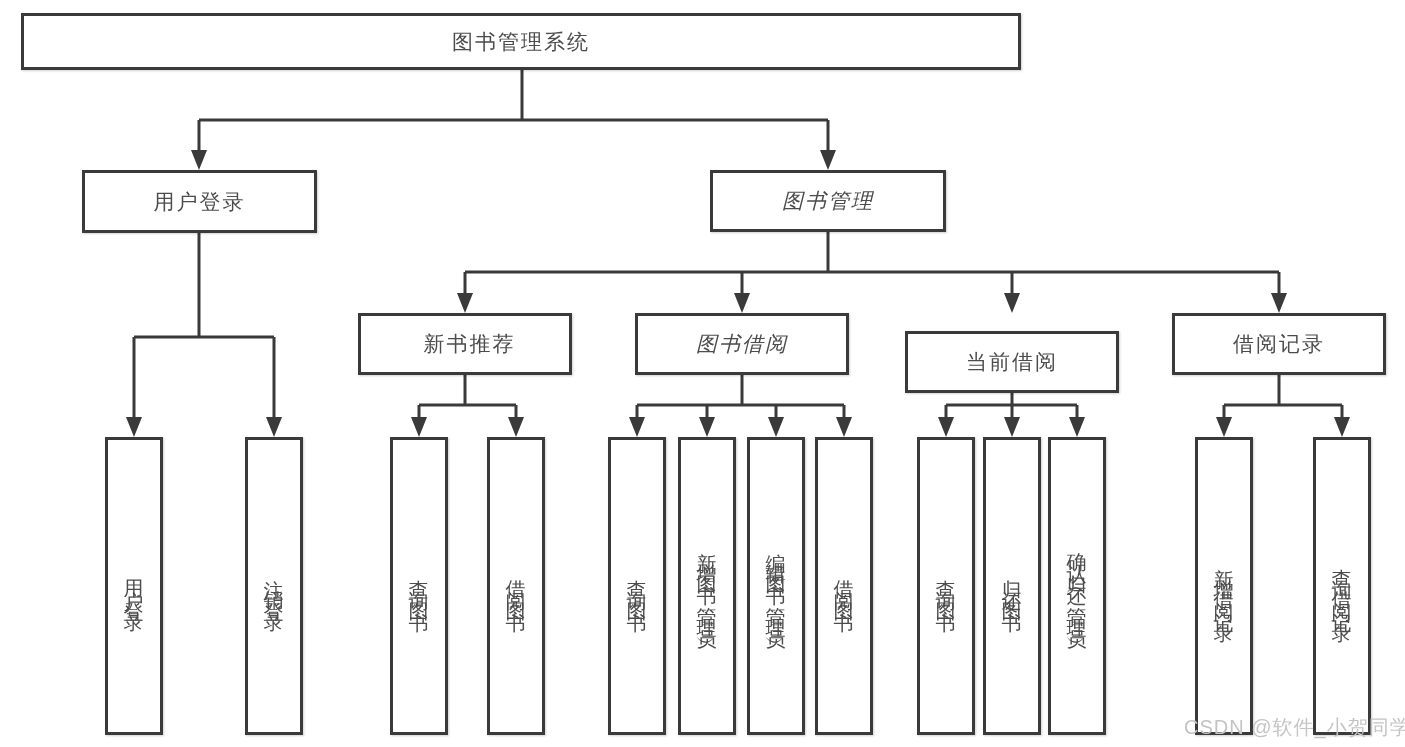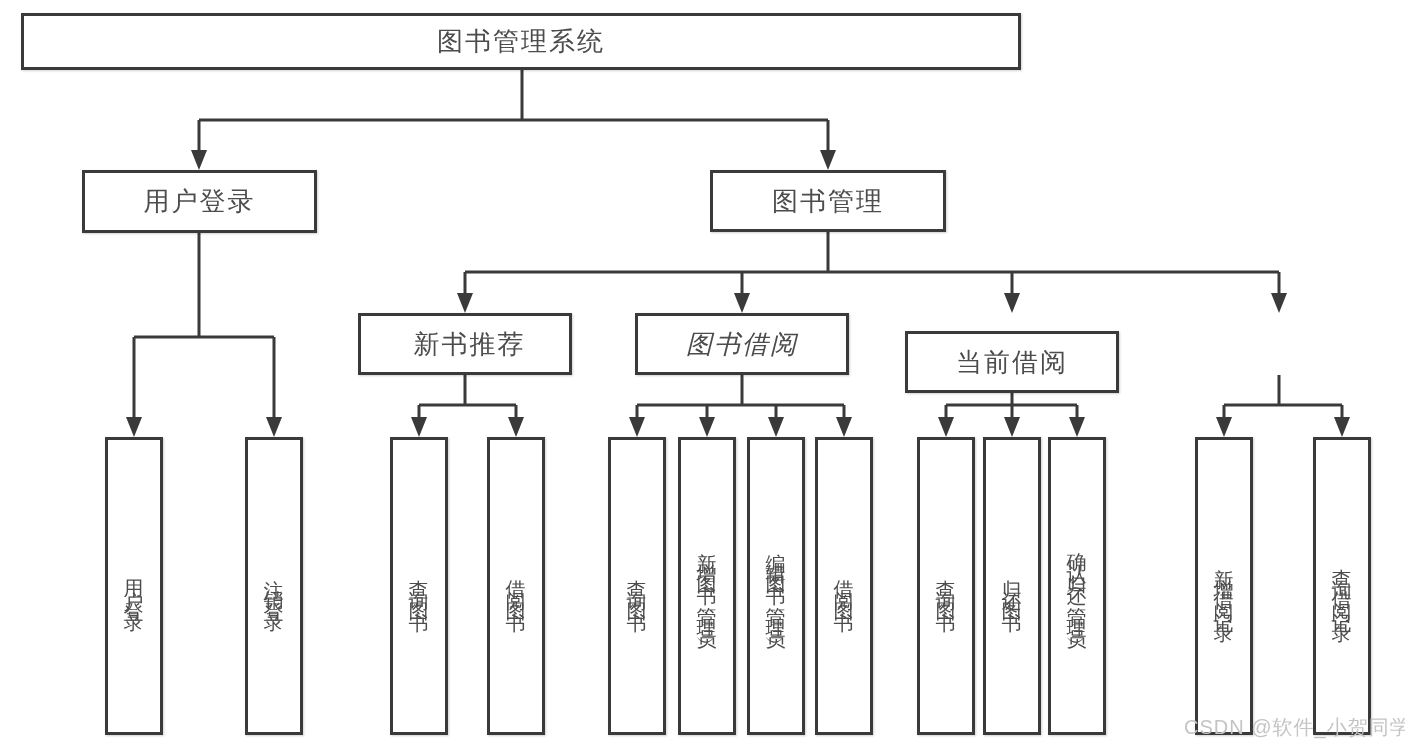--- a/index.html
+++ b/index.html
@@ -23,21 +23,21 @@
     border:3px solid var(--line, #3a3a3a);
     box-sizing:border-box;
     display:flex;
     align-items:center;
     justify-content:center;
     color:var(--label_text, #4c4c4c);
     box-shadow:1px 1px 2px rgba(0,0,0,0.18);
     z-index:2;
   }
   .node-h span {
-    font-size:26px;
+    font-size:21px;
     letter-spacing:2px;
     white-space:nowrap;
     text-align:right;
   }
   .node-v { width:58px; height:298px; top:437px; }
   .node-v span {
     writing-mode:vertical-rl;
     text-orientation:mixed;
     font-size:20px;
     letter-spacing:11px;
@@ -93,32 +93,35 @@
     </g>
   </svg>
 
   <div class="node node-h" style="left:21px; top:13px; width:1000px; height:57px;">
     <span>图书管理系统</span>
   </div>
 
   <div class="node node-h" style="left:82px; top:170px; width:235px; height:63px;">
     <span>用户登录</span>
   </div>
-  <div class="node node-h" style="left:710px; top:170px; width:236px; height:62px;">
+  <div class="node node-h" style="left:710px; top:170px; width:236px; height:62px;font-style:italic;">
     <span>图书管理</span>
   </div>
 
   <div class="node node-h" style="left:358px; top:313px; width:214px; height:62px;padding-left:9px;">
     <span>新书推荐</span>
   </div>
   <div class="node node-h" style="left:635px; top:313px; width:214px; height:62px;font-style:italic;">
     <span>图书借阅</span>
   </div>
   <div class="node node-h" style="left:905px; top:331px; width:214px; height:62px;">
     <span>当前借阅</span>
+  </div>
+  <div class="node node-h" style="left:1172px; top:313px; width:214px; height:62px;">
+    <span>借阅记录</span>
   </div>
 
   <div class="node node-v" style="left:105px;">
     <span>用户登录</span>
   </div>
   <div class="node node-v" style="left:245px;">
     <span>注销登录</span>
   </div>
 
   <div class="node node-v" style="left:390px;">

